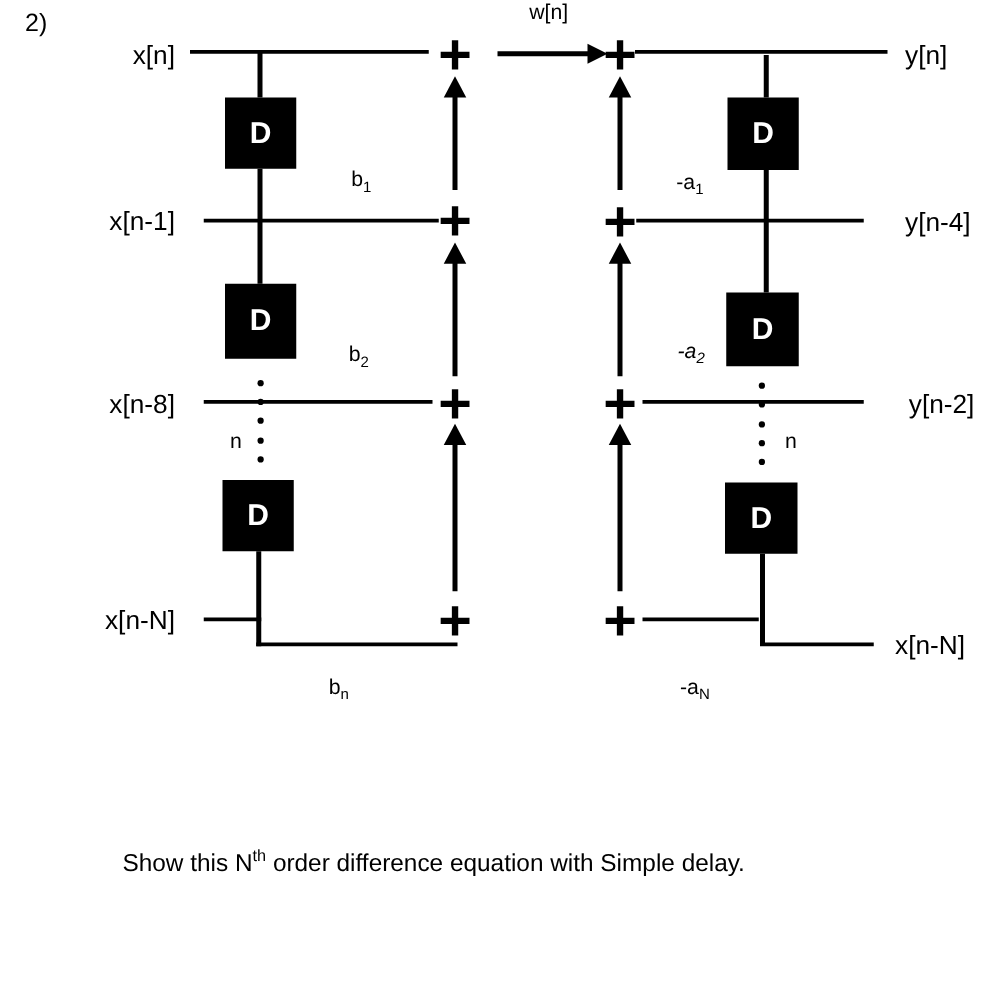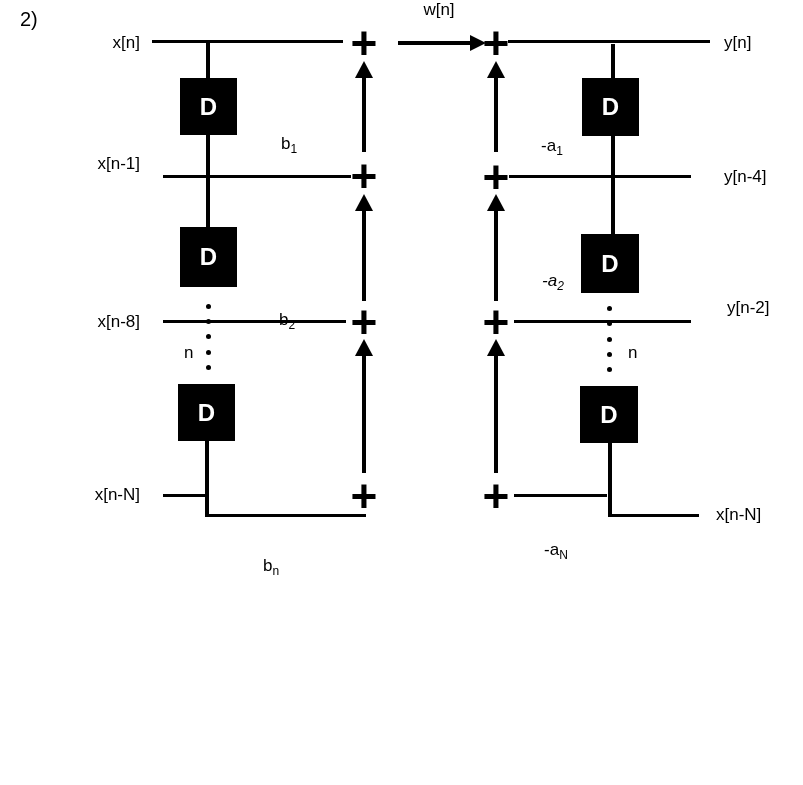--- a/index.html
+++ b/index.html
@@ -31,21 +31,21 @@
     position:absolute;width:0;height:0;
     border-left:9px solid transparent;border-right:9px solid transparent;
     border-bottom:17px solid #000;
   }
   .head-right{
     position:absolute;width:0;height:0;
     border-top:8px solid transparent;border-bottom:8px solid transparent;
     border-left:16px solid #000;
   }
   
-  .sig{position:absolute;font-size:17px;white-space:nowrap;}
+  .sig{position:absolute;font-size:21px;white-space:nowrap;}
   .sig.right-align{text-align:right;width:82px;}
   .coef{position:absolute;font-size:17px;white-space:nowrap;}
   .coef sub{font-size:12px;}
   .dot{position:absolute;width:5px;height:5px;border-radius:50%;background:#000;}
   .nlabel{position:absolute;font-size:17px;}
   #problem-number{position:absolute;left:20px;top:8px;font-size:20px;}
   #w-label{position:absolute;left:404px;top:0px;width:70px;text-align:center;font-size:17px;}
   .caption{
     position:absolute;left:98px;top:671px;width:640px;
     font-size:19.5px;line-height:27px;color:#000;
@@ -62,46 +62,46 @@
   <div id="w-label">w[n]</div>
 
   <div class="sig right-align" style="left:58px;top:33px;">x[n]</div>
   <div class="hline" style="left:152px;top:40px;width:191px;"></div>
   <div class="vline" style="left:206px;top:41px;height:37px;"></div>
   <div class="dbox" style="left:180px;top:78px;">
       <span>D</span>
     </div>
   <div class="vline" style="left:206px;top:135px;height:92px;"></div>
 
-  <div class="sig right-align" style="left:58px;top:154px;">x[n-1]</div>
+  <div class="sig right-align" style="left:58px;top:166px;">x[n-1]</div>
   <div class="hline" style="left:163px;top:175px;width:188px;"></div>
   <div class="coef" style="left:281px;top:134px;"><span>b</span><sub>1</sub></div>
   <div class="dbox" style="left:180px;top:227px;height:60px;">
       <span>D</span>
     </div>
 
   <div class="dot" style="left:206px;top:304px;"></div>
   <div class="dot" style="left:206px;top:319px;"></div>
   <div class="dot" style="left:206px;top:334px;"></div>
   <div class="dot" style="left:206px;top:350px;"></div>
   <div class="dot" style="left:206px;top:365px;"></div>
   <div class="nlabel" style="left:184px;top:343px;">n</div>
 
   <div class="sig right-align" style="left:58px;top:312px;">x[n-8]</div>
   <div class="hline" style="left:163px;top:320px;width:183px;"></div>
-  <div class="coef" style="left:279px;top:274px;margin-top:36px;"><span>b</span><sub>2</sub></div>
+  <div class="coef" style="left:279px;top:274px;"><span>b</span><sub>2</sub></div>
   <div class="dbox" style="left:178px;top:384px;">
       <span>D</span>
     </div>
   <div class="vline" style="left:205px;top:441px;height:76px;"></div>
 
   <div class="sig right-align" style="left:58px;top:485px;">x[n-N]</div>
   <div class="hline" style="left:163px;top:494px;width:46px;"></div>
   <div class="hline" style="left:205px;top:514px;width:161px;"></div>
-  <div class="coef" style="left:263px;top:540px;margin-top:16px;"><span>b</span><sub>n</sub></div>
+  <div class="coef" style="left:263px;top:540px;"><span>b</span><sub>n</sub></div>
 
   <div class="plus" style="left:344px;top:23px;">+</div>
   <div class="plus" style="left:344px;top:156px;">+</div>
   <div class="plus" style="left:344px;top:302px;">+</div>
   <div class="plus" style="left:344px;top:476px;">+</div>
 
   <div class="head-up" style="left:355px;top:61px;"></div>
   <div class="vline" style="left:362px;top:76px;height:76px;"></div>
   <div class="head-up" style="left:355px;top:194px;"></div>
   <div class="vline" style="left:362px;top:209px;height:92px;"></div>
@@ -140,27 +140,28 @@
   <div class="coef" style="left:542px;top:271px;font-style:italic;"><span>-a</span><sub>2</sub></div>
 
   <div class="dot" style="left:607px;top:306px;"></div>
   <div class="dot" style="left:607px;top:321px;"></div>
   <div class="dot" style="left:607px;top:337px;"></div>
   <div class="dot" style="left:607px;top:352px;"></div>
   <div class="dot" style="left:607px;top:367px;"></div>
   <div class="nlabel" style="left:628px;top:343px;">n</div>
 
   <div class="hline" style="left:514px;top:320px;width:177px;"></div>
-  <div class="sig" style="left:727px;top:298px;">y[n-2]</div>
+  <div class="sig" style="left:727px;top:312px;">y[n-2]</div>
   <div class="dbox" style="left:580px;top:386px;width:58px;">
       <span>D</span>
     </div>
   <div class="vline" style="left:608px;top:443px;height:73px;"></div>
 
   <div class="hline" style="left:514px;top:494px;width:93px;"></div>
   <div class="hline" style="left:608px;top:514px;width:91px;"></div>
   <div class="sig" style="left:716px;top:505px;">x[n-N]</div>
   <div class="coef" style="left:544px;top:540px;"><span>-a</span><sub>N</sub></div>
 
   <div class="caption">
+    <div><span>Show this N</span><sup>th</sup><span> order difference equation with Simple delay.</span></div>
   </div>
 
 </div>
 
 </body></html>

